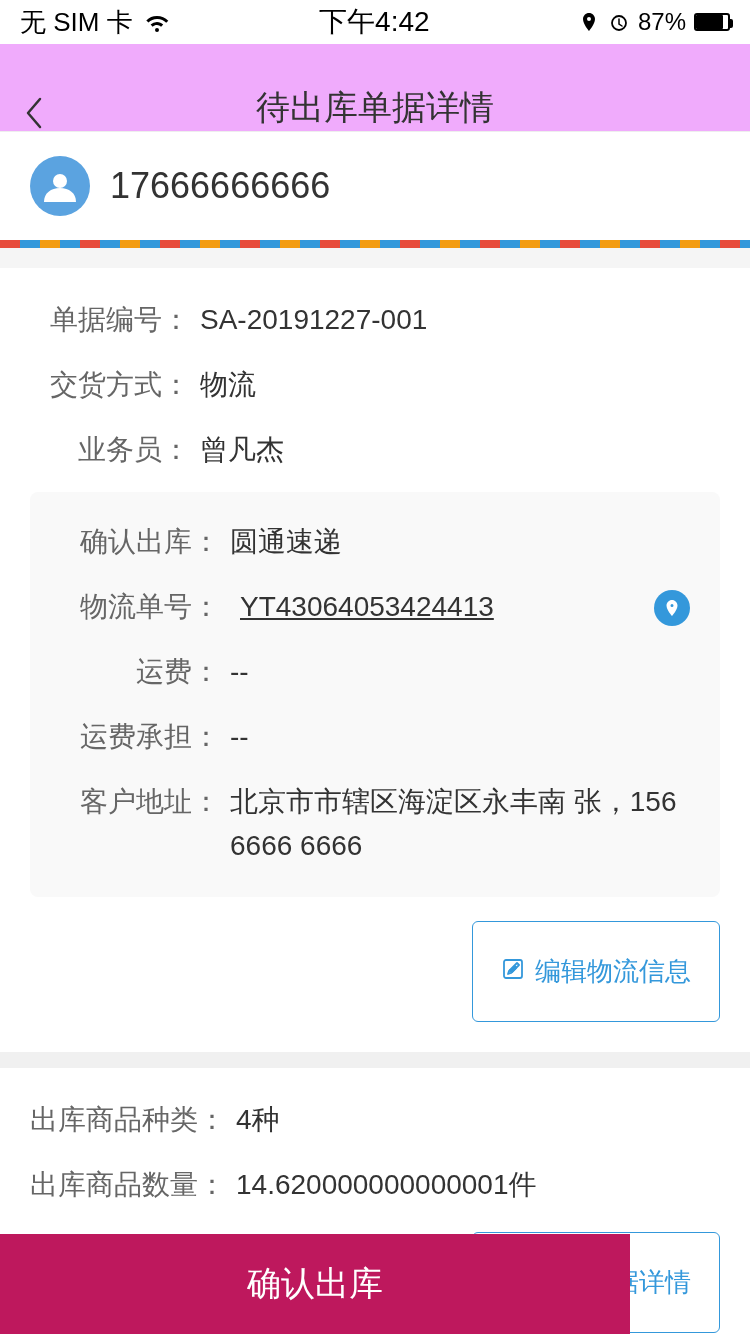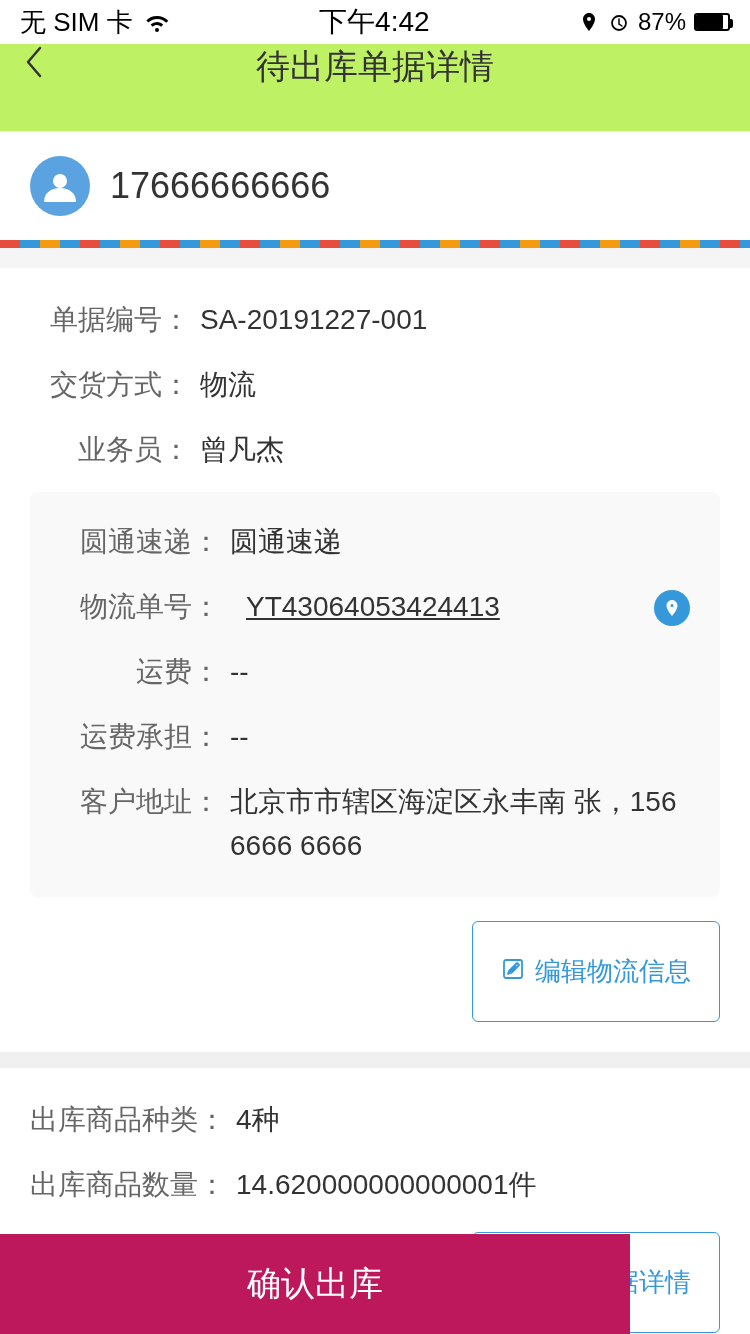--- a/index.html
+++ b/index.html
@@ -23,23 +23,23 @@
       padding: 10px 20px;
       font-size: 26px;
       color: #000;
     }
     .status-left { display: flex; align-items: center; gap: 10px; }
     .status-right { display: flex; align-items: center; gap: 8px; font-size: 24px; }
 
     
     .nav-bar {
       height: 88px;
-      background: #bef264;
-      display: flex;
-      align-items: flex-start;
+      background: #f0abfc;
+      display: flex;
+      align-items: flex-end;
       justify-content: center;
       position: relative;
       border-bottom: 1px solid #eee;
     }
     .nav-back {
       position: absolute;
       left: 24px;
       font-size: 36px;
       color: #333;
       cursor: pointer;
@@ -116,21 +116,21 @@
     .logistics-card {
       background: #f9f9f9;
       border-radius: 8px;
       padding: 28px 30px;
       margin-top: 20px;
     }
 
     .tracking-row {
       display: flex;
       align-items: center;
-      gap: 16px;
+      gap: 10px;
     }
     .location-icon {
       width: 36px; height: 36px;
       background: #3498db;
       border-radius: 50%;
       display: flex; align-items: center; justify-content: center;
       flex-shrink: 0;
     }
 
     
@@ -251,21 +251,21 @@
       <span class="info-label">交货方式：</span>
       <span class="info-value">物流</span>
     </div>
     <div class="info-row">
       <span class="info-label">业务员：</span>
       <span class="info-value">曾凡杰</span>
     </div>
 
     <div class="logistics-card">
       <div class="info-row">
-        <span class="info-label">圆通速递：</span>
+        <span class="info-label">确认出库：</span>
         <span class="info-value">圆通速递</span>
       </div>
       <div class="info-row tracking-row">
         <span class="info-label">物流单号：</span>
         <span class="info-value" style="padding-right:10px;text-decoration:underline;">YT43064053424413</span>
         <div class="location-icon">
           <svg width="20" height="20" viewBox="0 0 20 20" fill="white">
             <path d="M10 2C7 2 4.5 4.5 4.5 7.5c0 4.5 5.5 10.5 5.5 10.5s5.5-6 5.5-10.5C15.5 4.5 13 2 10 2zm0 7a1.5 1.5 0 1 1 0-3 1.5 1.5 0 0 1 0 3z"></path>
           </svg>
         </div>

